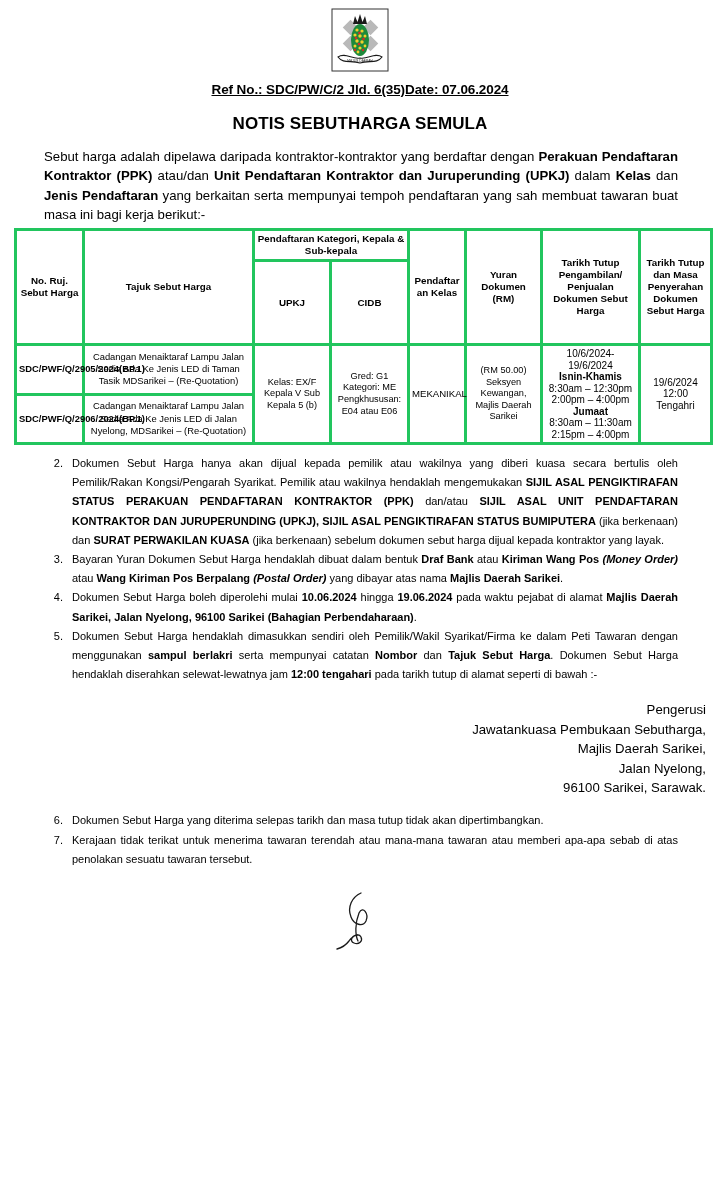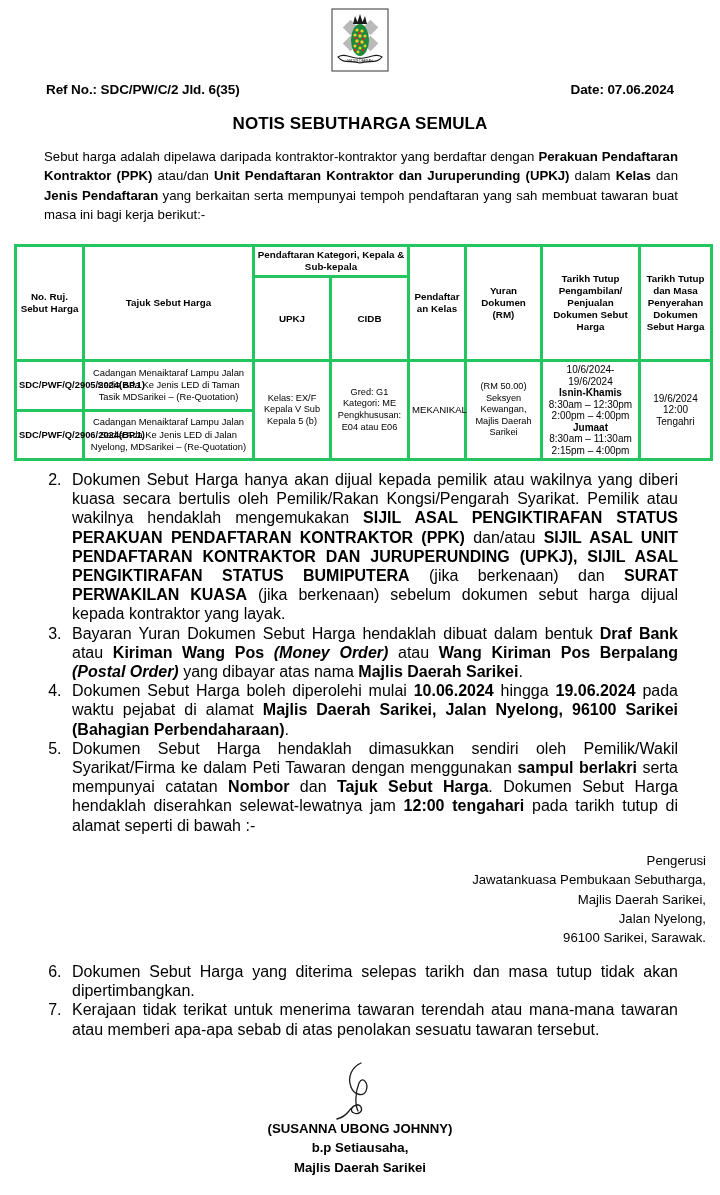--- a/index.html
+++ b/index.html
@@ -19,44 +19,45 @@
 
   
   .crest-wrap {
     display: flex; justify-content: center;
     padding-top: 8px; padding-bottom: 2px;
   }
   .crest { width: 58px; height: 64px; display:block; }
 
   
   .refline {
-    display: flex; justify-content: space-between;
+    display: flex; justify-content: center;
     align-items: baseline;
     font-size: 13.5px; font-weight: bold;
     padding: 8px 32px 0 32px;
     letter-spacing: -0.1px;
+    text-decoration: underline;
   }
 
   
   .doc-title {
     text-align: center;
     font-size: 17px;
     font-weight: bold;
     margin-top: 17px;
     margin-bottom: 8px;
     letter-spacing: 0.1px;
   }
 
   
   .intro {
     font-size: 13.2px;
     line-height: 19.2px;
     text-align: justify;
     padding: 0 28px 0 30px;
-    margin-bottom: 20px;
+    margin-bottom: 4px;
   }
   b, strong { font-weight: bold; }
   i, em { font-style: italic; }
 
   
   table.sh {
     width: 696px;
     margin: 0 auto;
     border-collapse: collapse;
     table-layout: fixed;
@@ -82,21 +83,21 @@
     font-size: 9.4px; line-height: 12.4px;
   }
   td.mech { font-size: 9.6px; }
   .b { font-weight: bold; }
   .datecell { font-size: 10px; line-height: 11.5px; }
 
   
   ol.items {
     margin: 9px 0 0 0;
     padding: 0 28px 0 52px;
-    font-size: 16px;
+    font-size: 11px;
     line-height: 19.2px;
   }
   ol.items > li {
     text-align: justify;
     margin-bottom: 0px;
     padding-left: 6px;
   }
 
   
   .addr {
@@ -256,19 +257,14 @@
   </ol>
 
   <div class="sig-wrap">
     <svg class="sig" viewBox="0 0 70 62">
       <g fill="none" stroke="#1a1a1a" stroke-width="1.3" stroke-linecap="round">
         <path d="M36 2 C27 6 22 16 26 26 C29 34 38 36 41 30 C44 23 38 14 34 22 C30 32 30 44 33 50"></path>
         <path d="M33 44 C27 44 24 50 29 52 C34 54 38 50 36 46 C34 42 28 44 24 50 C21 54 16 57 12 58"></path>
       </g>
     </svg>
   </div>
-  <div class="signer">
-    <div>(SUSANNA UBONG JOHNNY)</div>
-    <div>b.p Setiausaha,</div>
-    <div>Majlis Daerah Sarikei</div>
-  </div>
 
 </div>
 
 </body></html>

